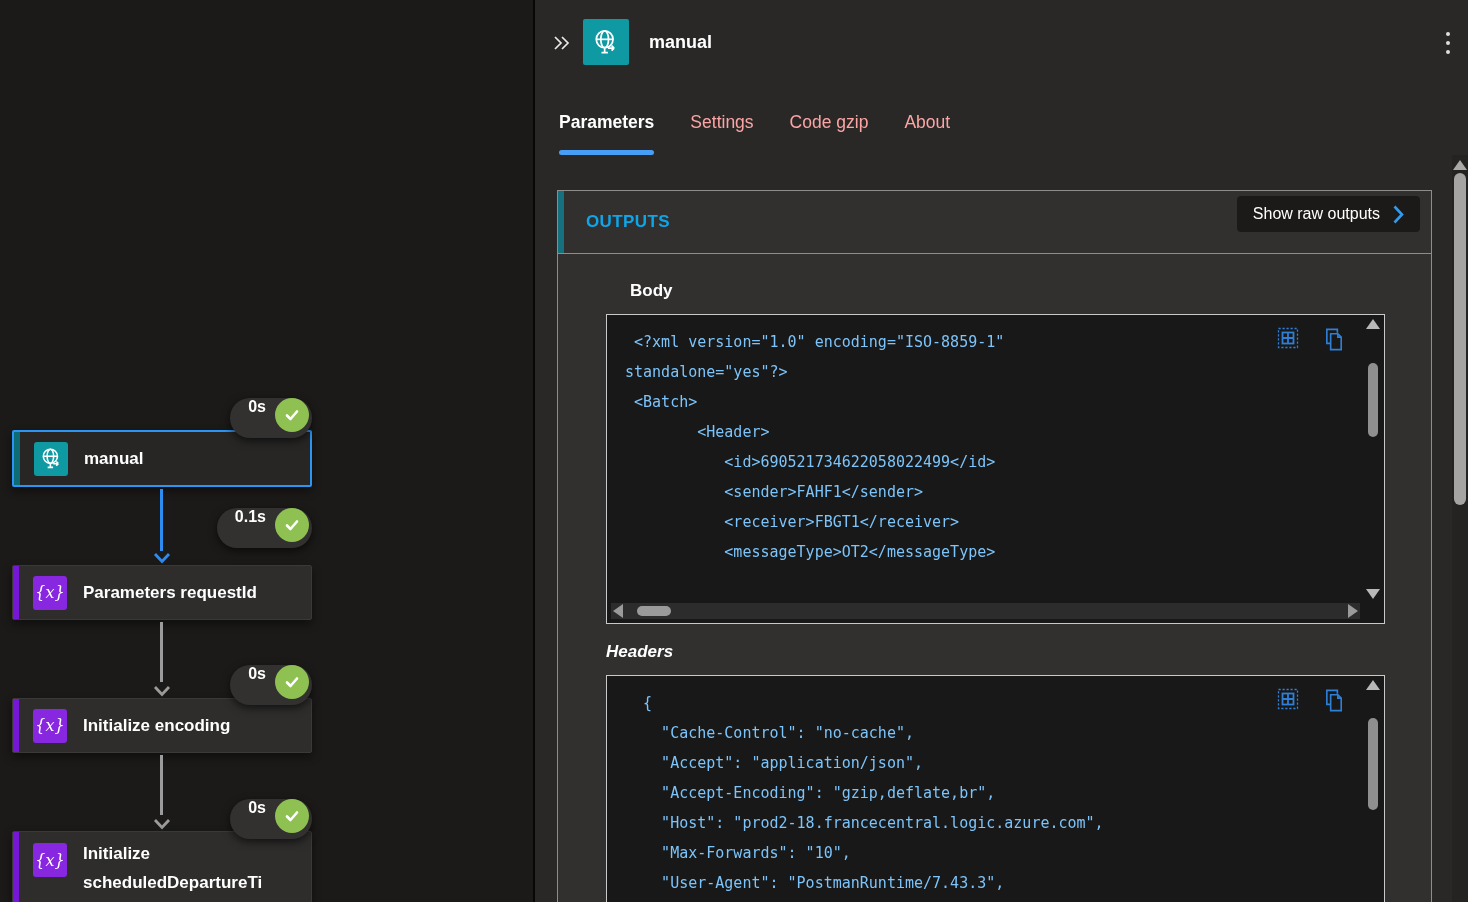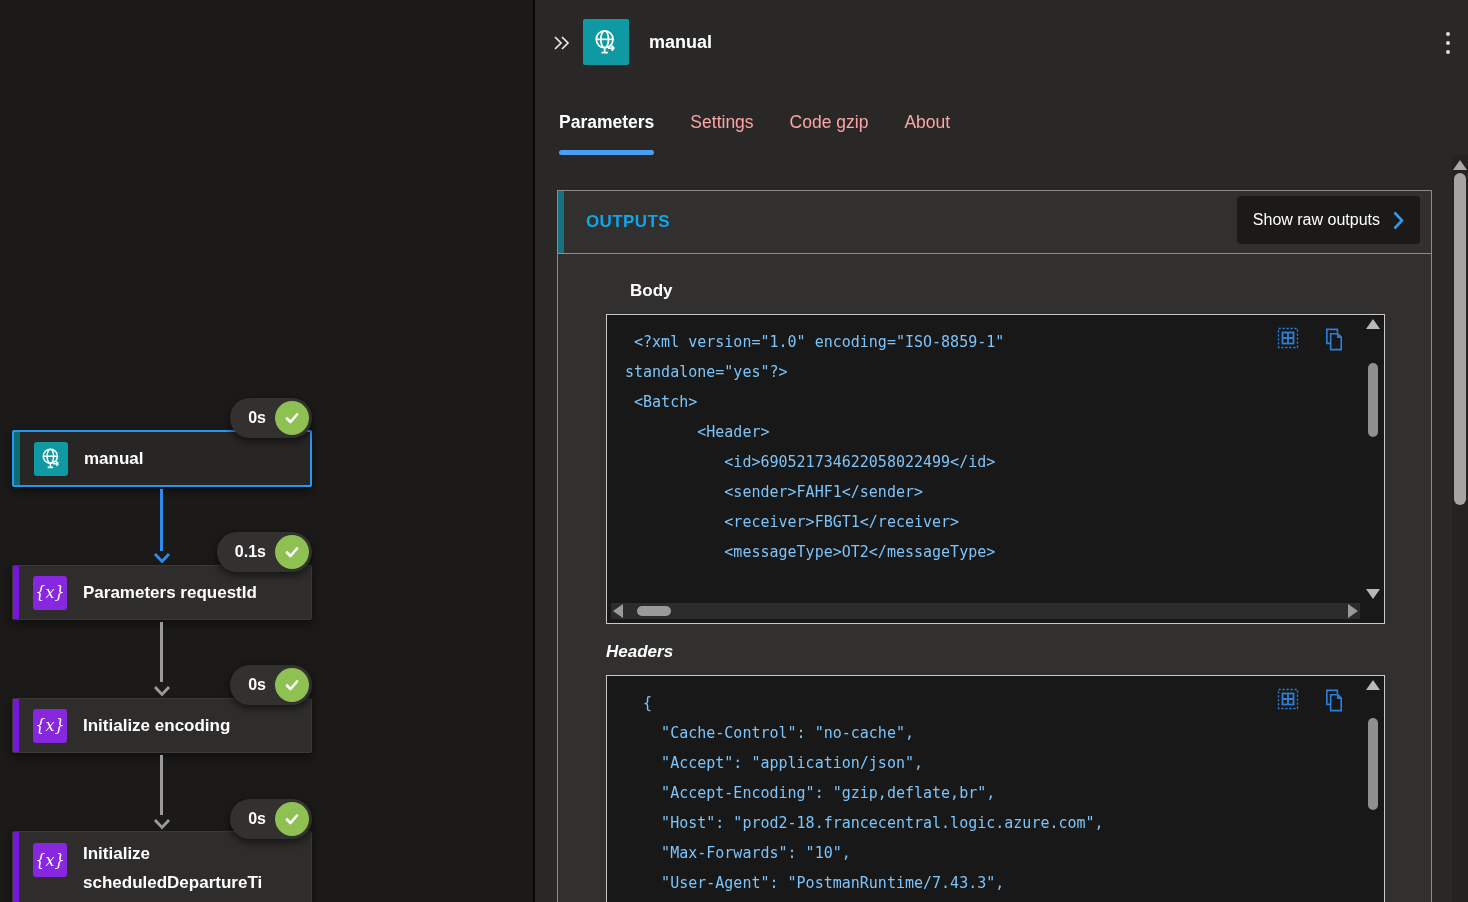--- a/index.html
+++ b/index.html
@@ -18,21 +18,21 @@
   .stripe.purple { background:#7517d4; }
   .node-icon { width:34px; height:34px; border-radius:3px; margin-left:20px; flex:0 0 34px;
                display:flex; align-items:center; justify-content:center; }
   .node-icon.teal { background:#0f99a3; }
   .node-icon.purple { background:#8727e0; }
   .var-glyph { color:#fff; font-size:16px; font-style:italic; font-family:"DejaVu Serif", serif; }
   .node-label { margin-left:16px; color:#fff; font-weight:bold; font-size:17px; line-height:29px; }
   .node.two-line { align-items:flex-start; padding-top:11px; }
   .node.two-line .node-label { margin-top:-4px; max-width:222px; }
 
-  .badge { position:absolute; right:221px; display:flex; align-items:center; height:40px;
+  .badge { position:absolute; right:221px; display:flex; height:40px;
            background:#323130; border-radius:20px; box-shadow:0 3px 9px rgba(0,0,0,.6);
            padding:0 3px 0 18px; gap:9px; z-index:6; }
   .badge .dur { color:#fff; font-weight:bold; font-size:16px; }
   .check { width:34px; height:34px; border-radius:50%; background:#8fc152;
            display:flex; align-items:center; justify-content:center; }
 
   .arrow-line { position:absolute; left:160px; width:3px; }
   .arrow-head { position:absolute; left:153px; width:18px; height:12px; }
   .blue-bg { background:#2e8cf0; }
   .gray-bg { background:#9b9b9b; }
@@ -55,21 +55,21 @@
   .tab.selected { color:#fff; font-weight:bold; }
   .tab.selected::after { content:""; position:absolute; left:0; right:0; top:38px; height:5px;
                          border-radius:2.5px; background:#479ef5; }
 
   .outputs-card { position:absolute; left:22px; top:190px; width:875px; height:742px;
                   background:#31302f; border:1px solid #8f8d8b; overflow:hidden; }
   .outputs-header { position:relative; height:63px; border-bottom:1px solid #8f8d8b;
                     display:flex; align-items:center; }
   .outputs-accent { position:absolute; left:0; top:0; bottom:0; width:6px; background:#15717d; }
   .outputs-title { margin-left:28px; font-size:17px; font-weight:bold; color:#0ea5e9; letter-spacing:.4px; }
-  .raw-btn { position:absolute; right:11px; top:5px; height:48px; background:#1b1a19; border:none;
+  .raw-btn { position:absolute; right:11px; top:5px; height:36px; background:#1b1a19; border:none;
              border-radius:4px; color:#fff; font-size:16px; display:flex; align-items:center; gap:13px;
              padding:0 16px; cursor:pointer; font-family:"Liberation Sans", sans-serif; }
 
   .section-label { color:#fff; font-size:17px; font-weight:bold; }
   .label-body { margin:27px 0 13px 72px; }
   .label-headers { margin:18px 0 13px 48px;font-style:italic; }
 
   .code-block { position:relative; margin-left:48px; width:779px; background:#181818; border:1px solid #c9c9c9; }
   .code-block.body { height:310px; }
   .code-block.headers { height:411px; }
@@ -133,21 +133,21 @@
     <span class="node-label">manual</span>
   </div>
 
   <div class="arrow-line blue-bg" style="top:489px;height:62px"></div>
   <div class="arrow-head" style="top:550px">
     <svg width="18" height="12">
         <path d="M2 2 L9 9.5 L16 2" stroke="#2e8cf0" stroke-width="2.8" fill="none"></path>
       </svg>
   </div>
 
-  <div class="badge" style="top:532px">
+  <div class="badge" style="top:508px">
     <span class="dur">0.1s</span>
     <span class="check">
       <svg width="20" height="20" viewBox="0 0 20 20">
           <path d="M5 10.5l3.5 3.5L15 6.5" stroke="#fff" stroke-width="2.6" fill="none" stroke-linecap="round" stroke-linejoin="round"></path>
         </svg>
     </span>
   </div>
   <div class="node" style="top:565px;height:55px">
     <span class="stripe purple"></span>
     <span class="node-icon purple">

